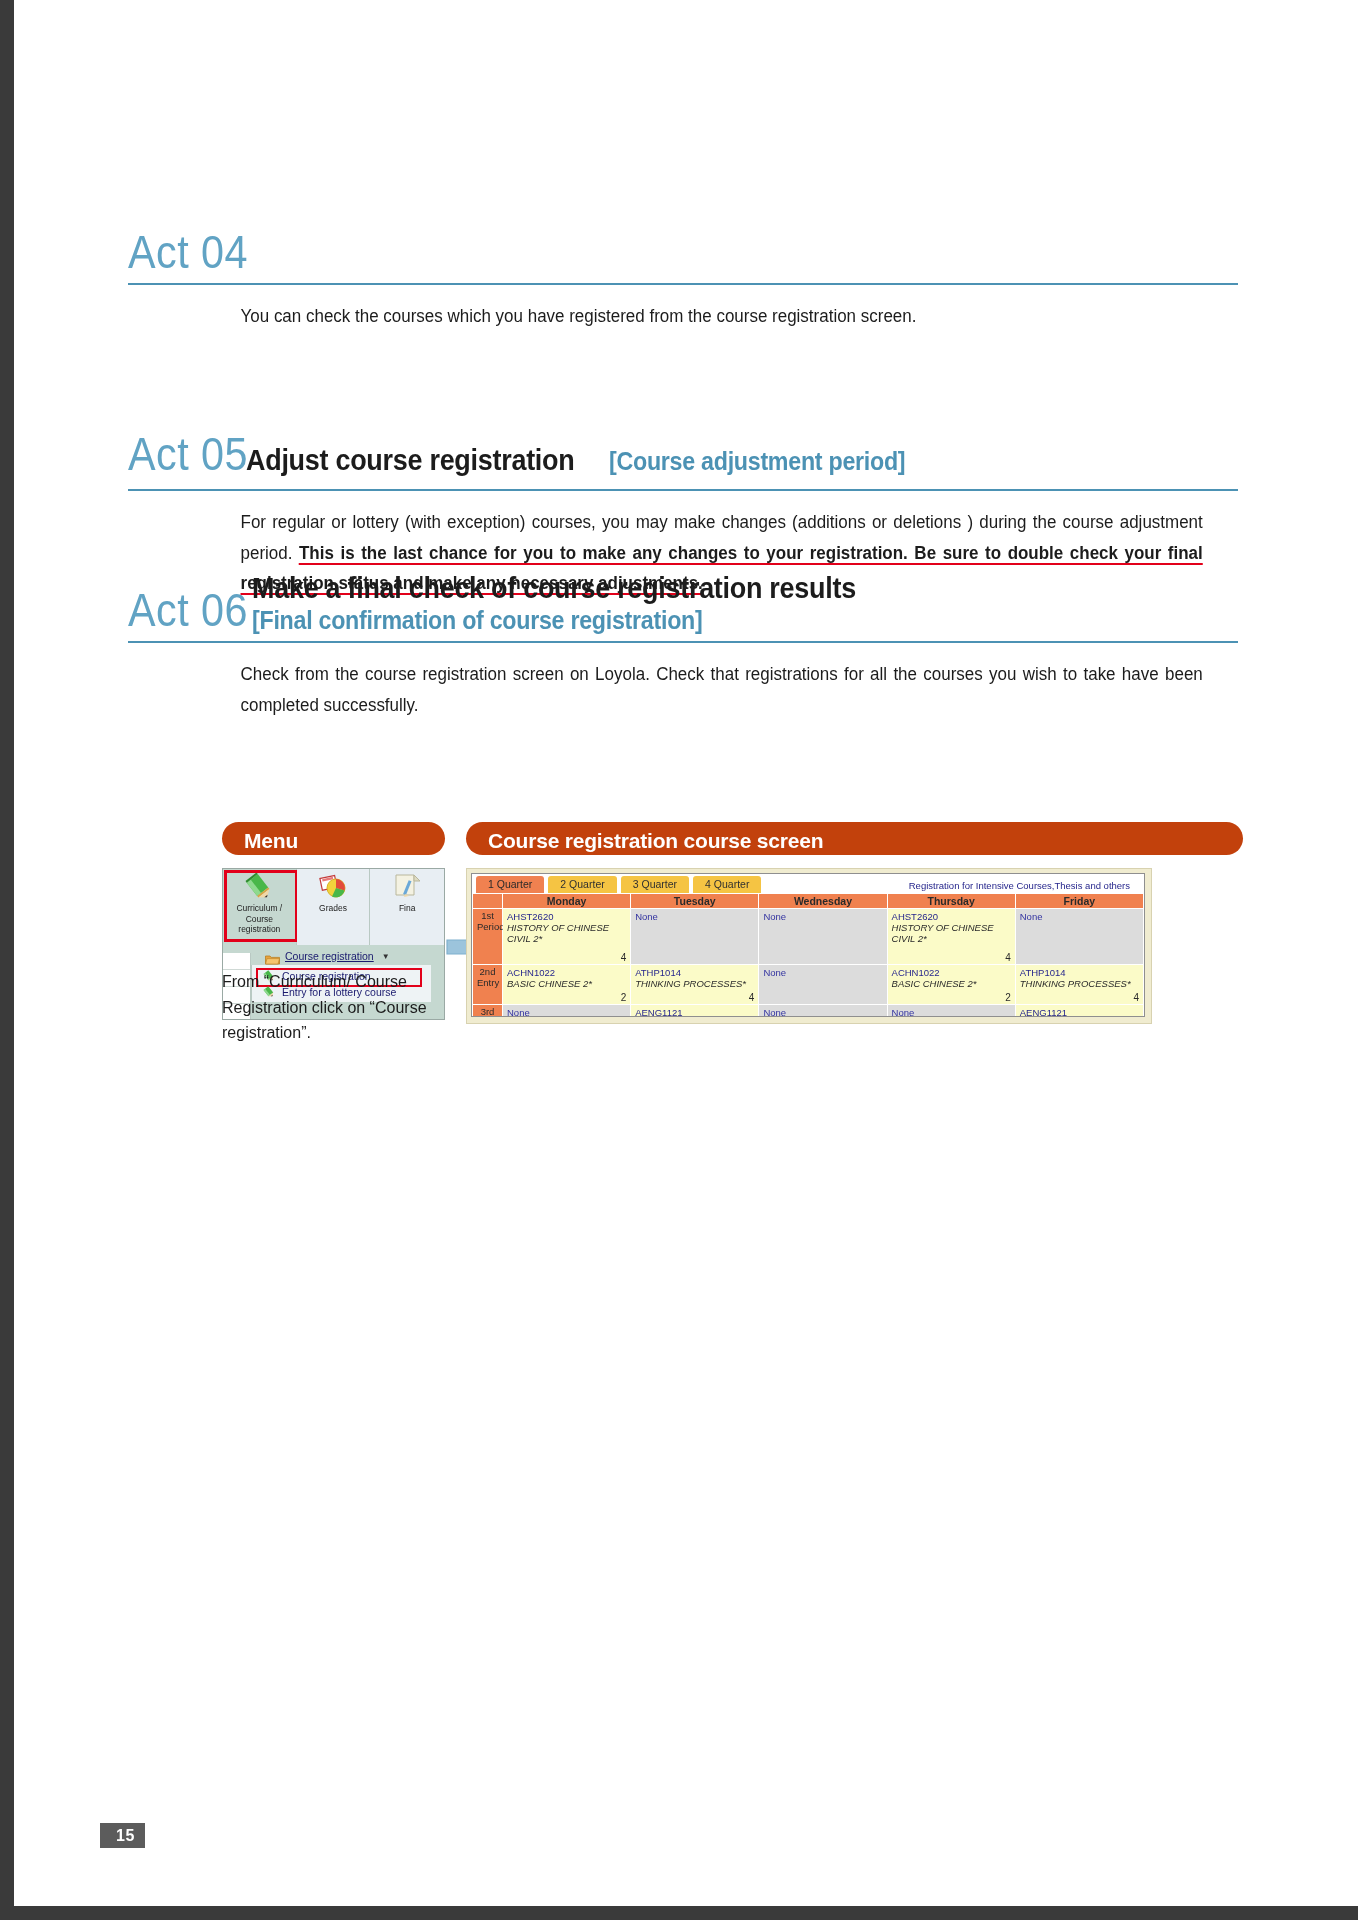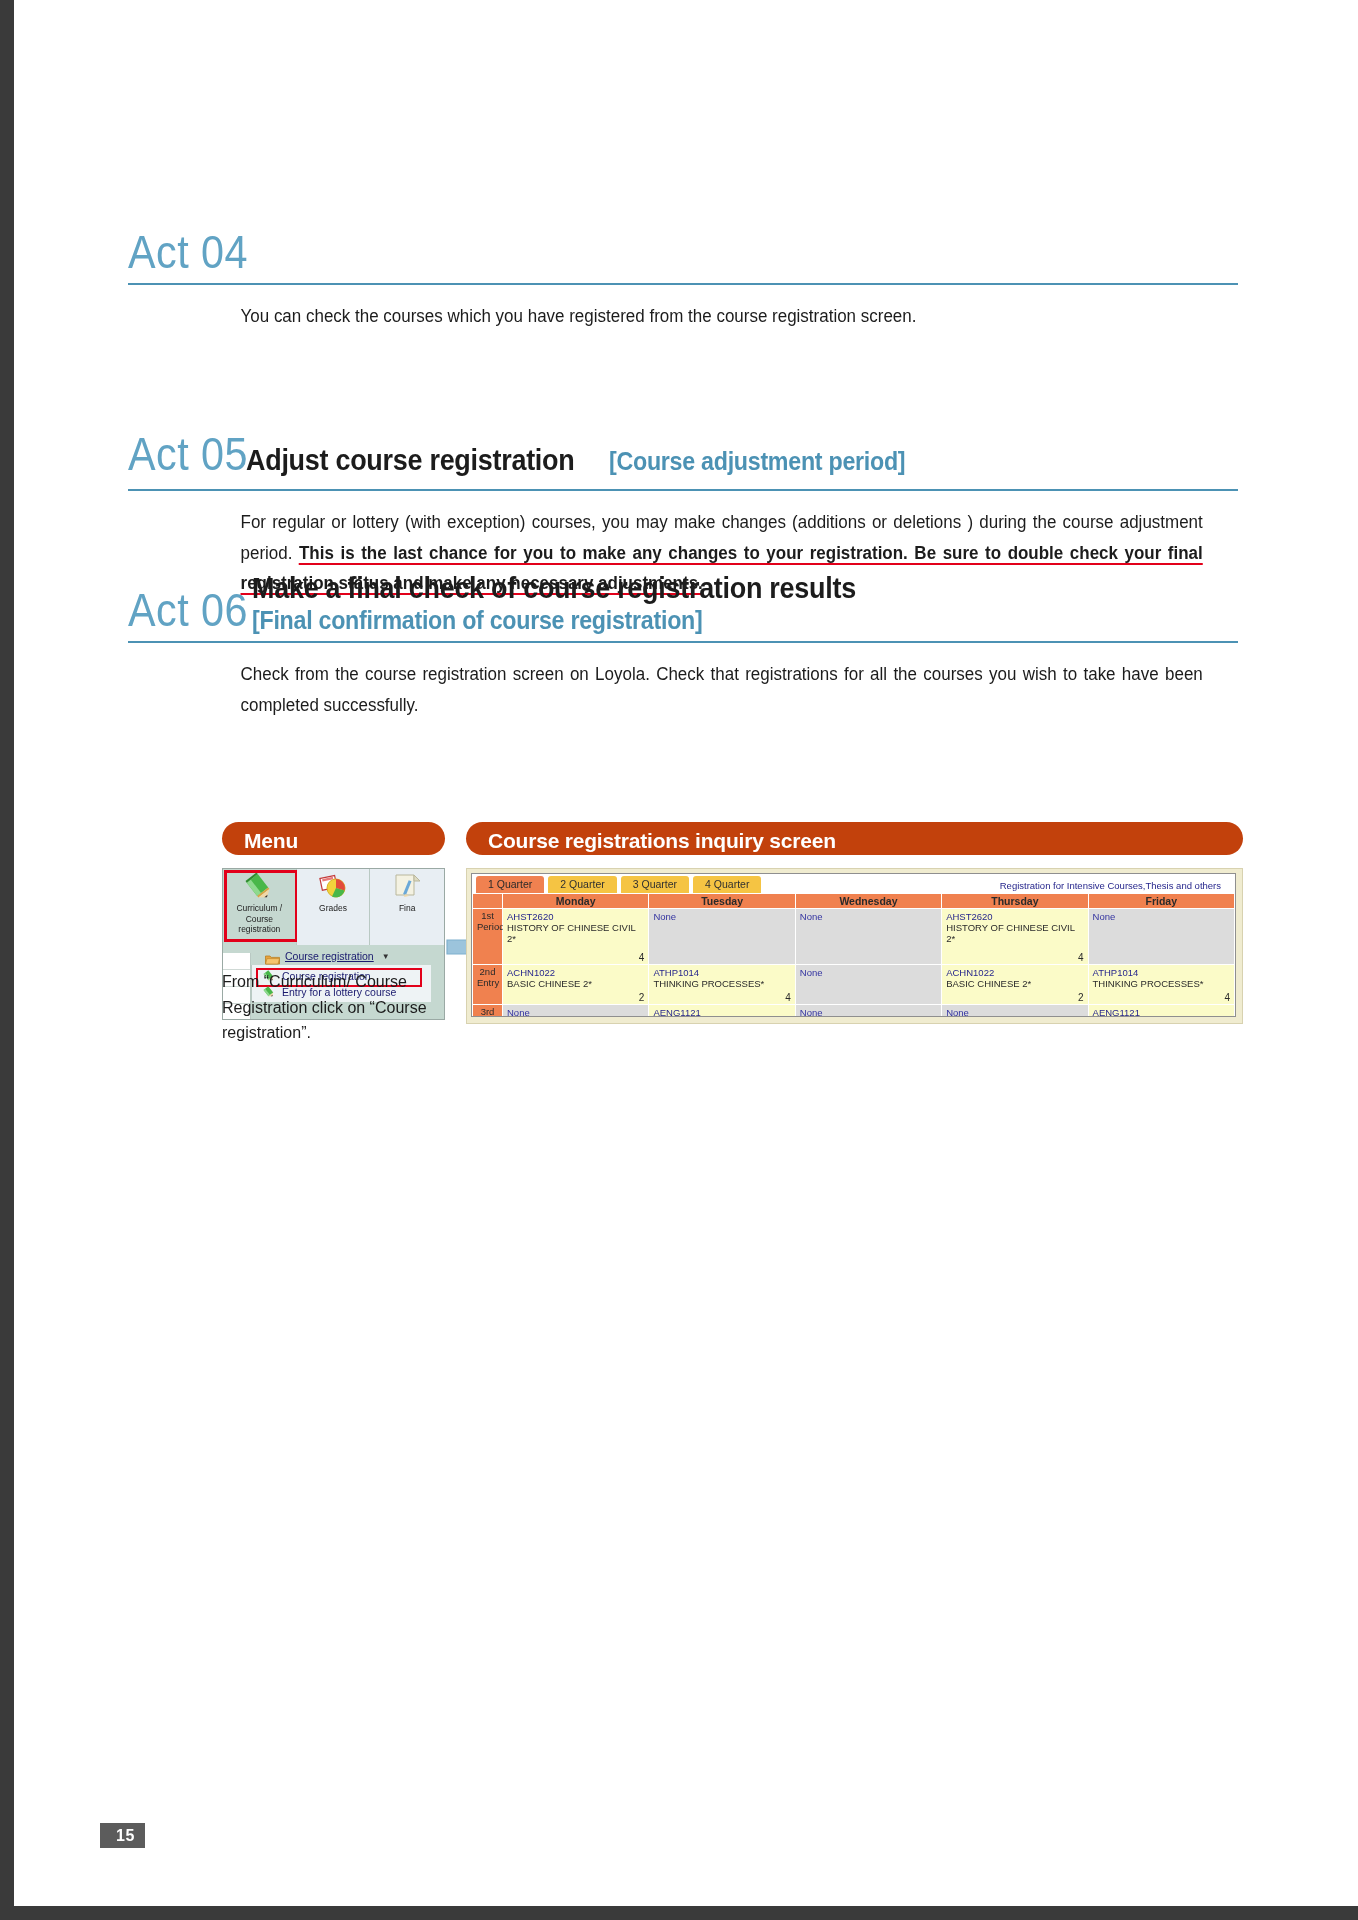--- a/index.html
+++ b/index.html
@@ -199,21 +199,21 @@
 
   
   .arrow {
     position: absolute; left: 317px; top: 930px;
     width: 42px; height: 34px;
   }
 
   
   .tt-shot {
     position: absolute; left: 338px; top: 868px;
-    width: 777px; height: 156px;
+    width: 686px; height: 156px;
     background: #f0ecd0;
     border: 1px solid #d8d2b0;
     padding: 4px 6px 6px 4px;
   }
   .tt-inner {
     background: #ffffff;
     border: 1px solid #8f8f8f;
     width: 100%; height: 100%;
     overflow: hidden;
     position: relative;
@@ -252,21 +252,21 @@
   }
   td.per {
     background: #f0814f; color: #2a2a2a;
     text-align: center; vertical-align: middle;
     font-size: 9.5px; line-height: 1.15; width: 28px;
     padding: 0;
   }
   td.filled { background: #fbfbc8; }
   td.empty  { background: #dcdcdc; }
   .c-code { color: #26268c; }
-  .c-name { color: #2a2a2a; }
+  .c-name { color: #2a2a2a; font-style: italic; }
   .c-cred {
     position: absolute; right: 4px; bottom: 1px;
     font-size: 10px; color: #2a2a2a;
   }
   .none-txt { color: #3333a0; }
   .row1 td { height: 56px; }
   .row2 td { height: 40px; }
   .row3 td { height: 40px; }
 
   
@@ -315,21 +315,21 @@
       <div class="act-titles">
         <div class="act-title-main">Make a final check of course registration results</div>
         <div class="act-title-sub">[Final confirmation of course registration]</div>
       </div>
     </div>
     <div class="act-rule"></div>
     <div class="body-text body-indent" style="margin-top:16px;">Check from the course registration screen on Loyola. Check that registrations for all the courses you wish to take have been completed successfully.</div>
   </div>
 
   <div class="pill pill-menu">Menu</div>
-  <div class="pill pill-screen">Course registrations inquiry screen</div>
+  <div class="pill pill-screen">Course registration course screen</div>
 
   <div class="menu-shot">
 
     <div class="menu-tabs">
 
       <div class="menu-tab">
         <div class="icon-pencil">
           <svg width="30" height="28" viewBox="0 0 30 28">
             <g transform="rotate(-38 15 14)">
               <rect x="8" y="3" width="14" height="17" fill="#49b749"></rect>

